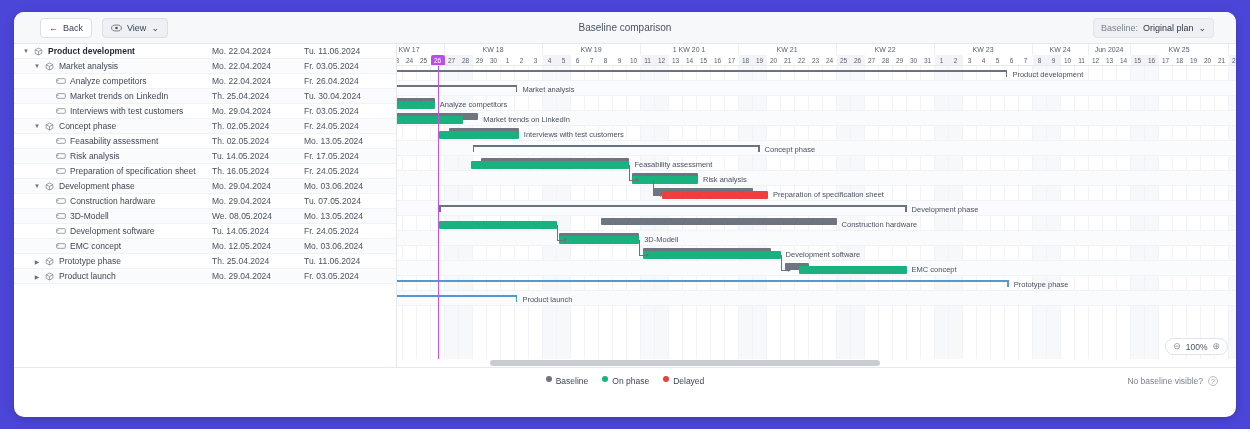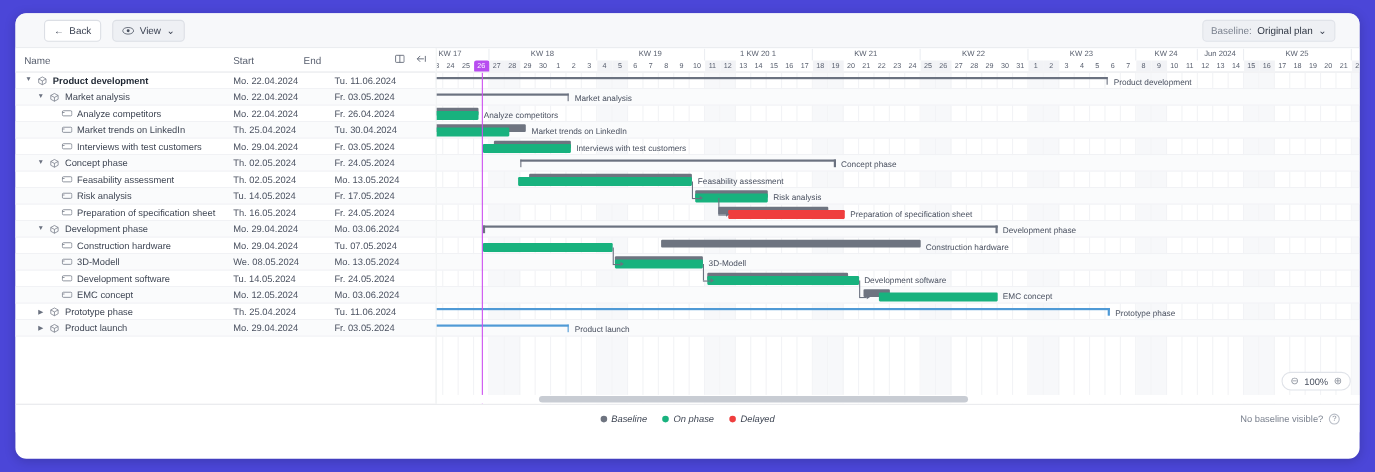--- a/index.html
+++ b/index.html
@@ -154,21 +154,21 @@
   .hscroll { position: absolute; left: 0; right: 0; bottom: 0; height: 8px; background: #fff; z-index: 15; }
   .hthumb { position: absolute; top: 1px; height: 6px; background: #c8ccd3; border-radius: 3px; cursor: pointer; }
 
   
   .footer {
     height: 26px; width: 100%; border-top: 1px solid #e6e8ec;
     background: #fff; position: relative; display: flex; align-items: center;
     justify-content: center;
   }
   .legend { display: flex; align-items: center; gap: 14px; font-size: 8.5px; color: #3f4654; }
-  .lg { display: flex; align-items: center; gap: 4px; font-style: italic; }
+  .lg { display: flex; align-items: flex-start; gap: 4px; }
   .dot { width: 6px; height: 6px; border-radius: 50%; display: inline-block; }
   .foot-right {
     position: absolute; right: 18px; display: flex; align-items: center; gap: 5px;
     font-size: 8.5px; color: #7b828f; cursor: pointer;
   }
   .qmark { width: 10px; height: 10px; border: 1px solid #b9bec7; border-radius: 50%;
            font-size: 7px; line-height: 9px; text-align: center; color: #8b919c; }
 </style>
 </head>
 <body>
@@ -181,50 +181,31 @@
       <span>Back</span>
     </div>
     <div class="tb-btn view-btn">
       <svg width="11" height="8" viewBox="0 0 20 13">
         <ellipse cx="10" cy="6.5" rx="9" ry="5.5" fill="none" stroke="#4a5160" stroke-width="1.3"></ellipse>
         <circle cx="10" cy="6.5" r="2.4" fill="#4a5160"></circle>
       </svg>
       <span>View</span>
       <span>⌄</span>
     </div>
+    <div class="tb-title">Baseline comparison</div>
     <div class="baseline-sel">
       <span class="lbl">Baseline:</span>
       <span class="val">Original plan</span>
       <span>⌄</span>
     </div>
   </div>
 
   <div class="body">
 
     <div class="grid">
-      <div class="grid-head">
-        <span class="gh-name">Name</span>
-        <span class="gh-start">Start</span>
-        <span class="gh-end">End</span>
-        <span class="gh-icons">
-          <span>
-            <svg width="9" height="9" viewBox="0 0 14 14">
-              <rect x="1" y="2" width="12" height="10" fill="none" stroke="#5a6170" stroke-width="1.2" rx="1"></rect>
-              <line x1="7" y1="2" x2="7" y2="12" stroke="#5a6170" stroke-width="1.2"></line>
-            </svg>
-          </span>
-          <span>
-            <svg width="10" height="9" viewBox="0 0 15 12">
-              <line x1="2" y1="6" x2="11" y2="6" stroke="#5a6170" stroke-width="1.2"></line>
-              <polyline points="6,2 2,6 6,10" fill="none" stroke="#5a6170" stroke-width="1.2"></polyline>
-              <line x1="13" y1="2" x2="13" y2="10" stroke="#5a6170" stroke-width="1.2"></line>
-            </svg>
-          </span>
-        </span>
-      </div>
       <div id="grid-rows">
           <div class="row">
             <div class="r-name" style="left: 8px;">
               <span class="twisty">▼</span>
               <span class="ico"><svg width="9" height="9" viewBox="0 0 14 14">
                   <path d="M7 1.5 12.2 4.3 7 7.1 1.8 4.3Z" fill="none" stroke="#6b7280" stroke-width="1"></path>
                   <path d="M1.8 4.3v5.4L7 12.5l5.2-2.8V4.3" fill="none" stroke="#6b7280" stroke-width="1"></path>
                   <line x1="7" y1="7.1" x2="7" y2="12.5" stroke="#6b7280" stroke-width="1"></line>
                 </svg></span>
               <span class="lbl-bold">Product development</span>

